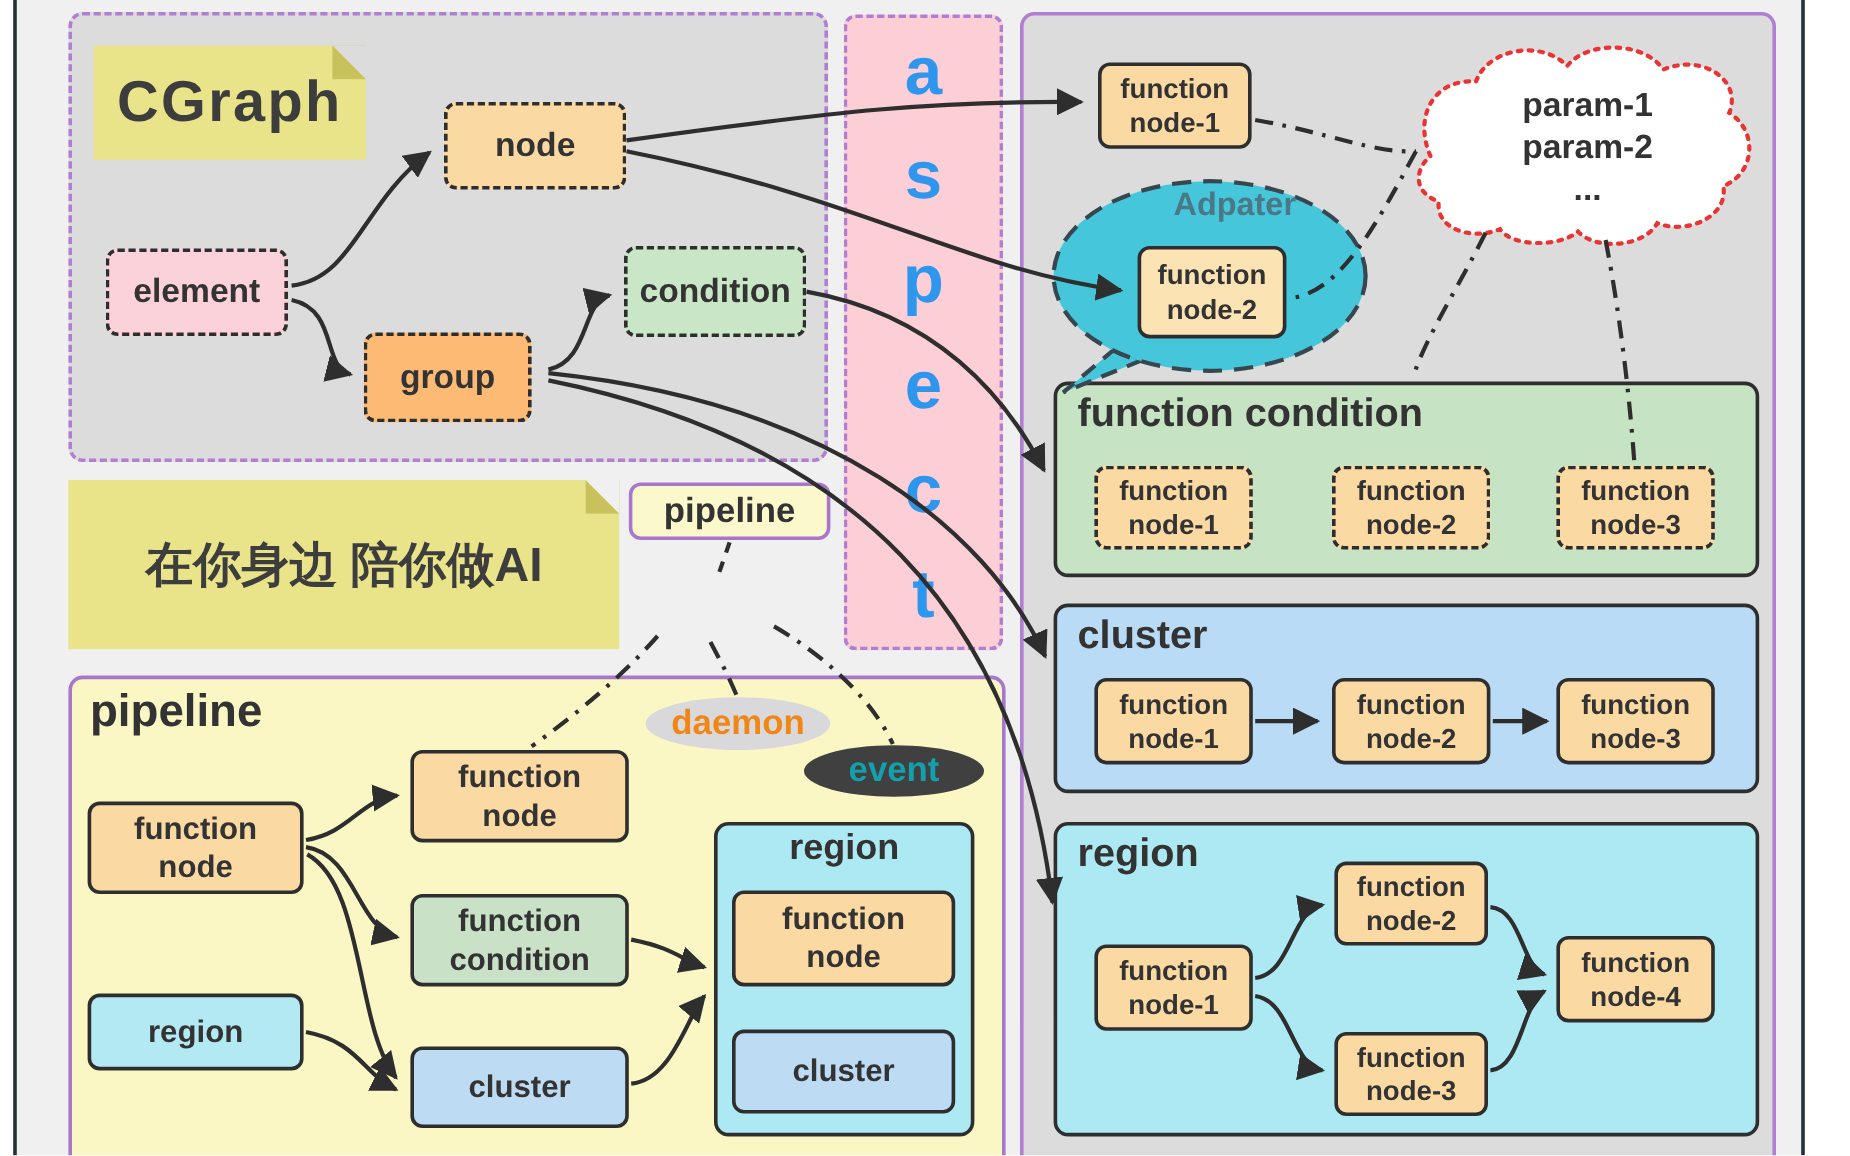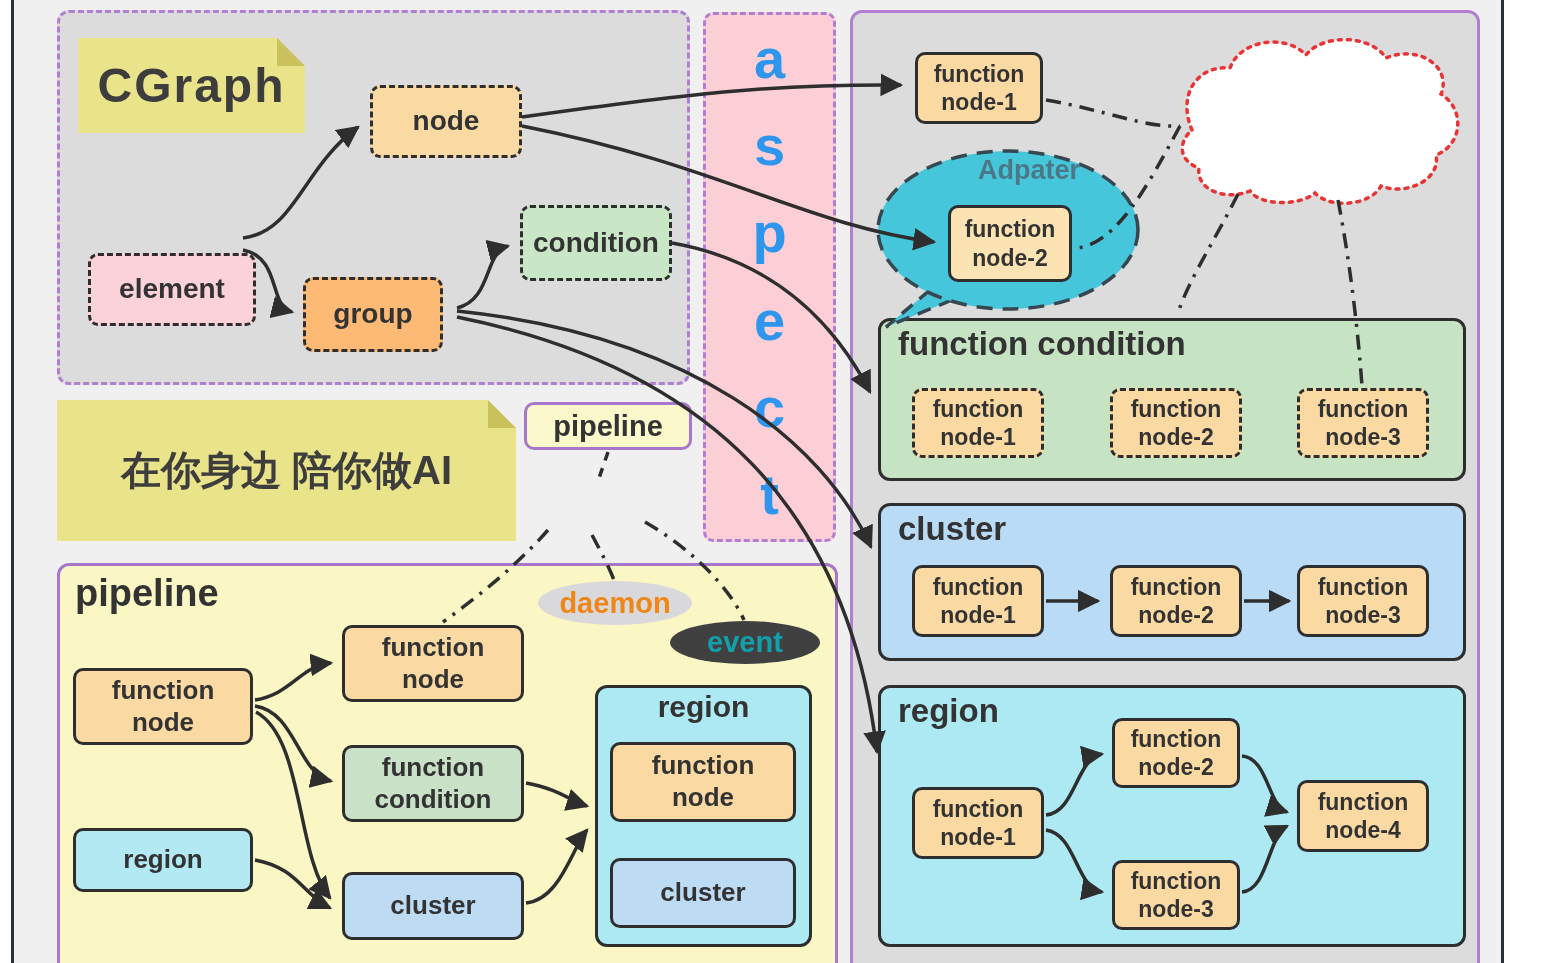--- a/index.html
+++ b/index.html
@@ -144,29 +144,32 @@
     <path d="M 548 530 C 520 562 482 594 443 622" fill="none" stroke="#2e2e2e" stroke-width="3.5" stroke-dasharray="15 8 3 8"></path>
     <path d="M 592 535 C 600 550 608 565 614 580" fill="none" stroke="#2e2e2e" stroke-width="3.5" stroke-dasharray="15 8 3 8"></path>
     <path d="M 645 522 C 690 548 728 585 744 620" fill="none" stroke="#2e2e2e" stroke-width="3.5" stroke-dasharray="15 8 3 8"></path>
     <path d="M 1046 100 C 1105 110 1145 128 1180 126" fill="none" stroke="#2e2e2e" stroke-width="3.5" stroke-dasharray="15 8 3 8"></path>
     <path d="M 1180 126 C 1148 185 1118 242 1078 248" fill="none" stroke="#2e2e2e" stroke-width="3.5" stroke-dasharray="15 8 3 8"></path>
     <path d="M 1238 194 C 1216 238 1190 278 1179 310" fill="none" stroke="#2e2e2e" stroke-width="3.5" stroke-dasharray="15 8 3 8"></path>
     <path d="M 1338 200 C 1350 262 1358 330 1362 386" fill="none" stroke="#2e2e2e" stroke-width="3.5" stroke-dasharray="15 8 3 8"></path>
   </svg>
 
   <div class="box dashed big-label" style="left:370px; top:85px;  width:152px; height:73px; background:#fbd9a3;">node</div>
-  <div class="box dashed big-label" style="left:88px;  top:207px; width:168px; height:73px; background:#fbd2da;margin-top:46px;">element</div>
+  <div class="box dashed big-label" style="left:88px;  top:207px; width:152px; height:73px; background:#fbd2da;">element</div>
   <div class="box dashed big-label" style="left:303px; top:277px; width:140px; height:75px; background:#fdba74;">group</div>
   <div class="box dashed big-label" style="left:520px; top:205px; width:152px; height:76px; background:#c9e6c6;">condition</div>
 
   <div class="box" style="left:915px; top:52px; width:128px; height:72px; background:#fbd9a3;">function
 node-1</div>
   <div class="adapter-label">Adpater</div>
   <div class="box" style="left:948px; top:205px; width:124px; height:77px; background:#fbe3b4;">function
 node-2</div>
+  <div class="cloud-text">param-1
+param-2
+...</div>
 
   <div class="box dashed" style="left:912px;  top:388px; width:132px; height:70px; background:#fbd9a3;">function
 node-1</div>
   <div class="box dashed" style="left:1110px; top:388px; width:132px; height:70px; background:#fbd9a3;">function
 node-2</div>
   <div class="box dashed" style="left:1297px; top:388px; width:132px; height:70px; background:#fbd9a3;">function
 node-3</div>
 
   <div class="box" style="left:912px;  top:565px; width:132px; height:72px; background:#fbd9a3;">function
 node-1</div>

